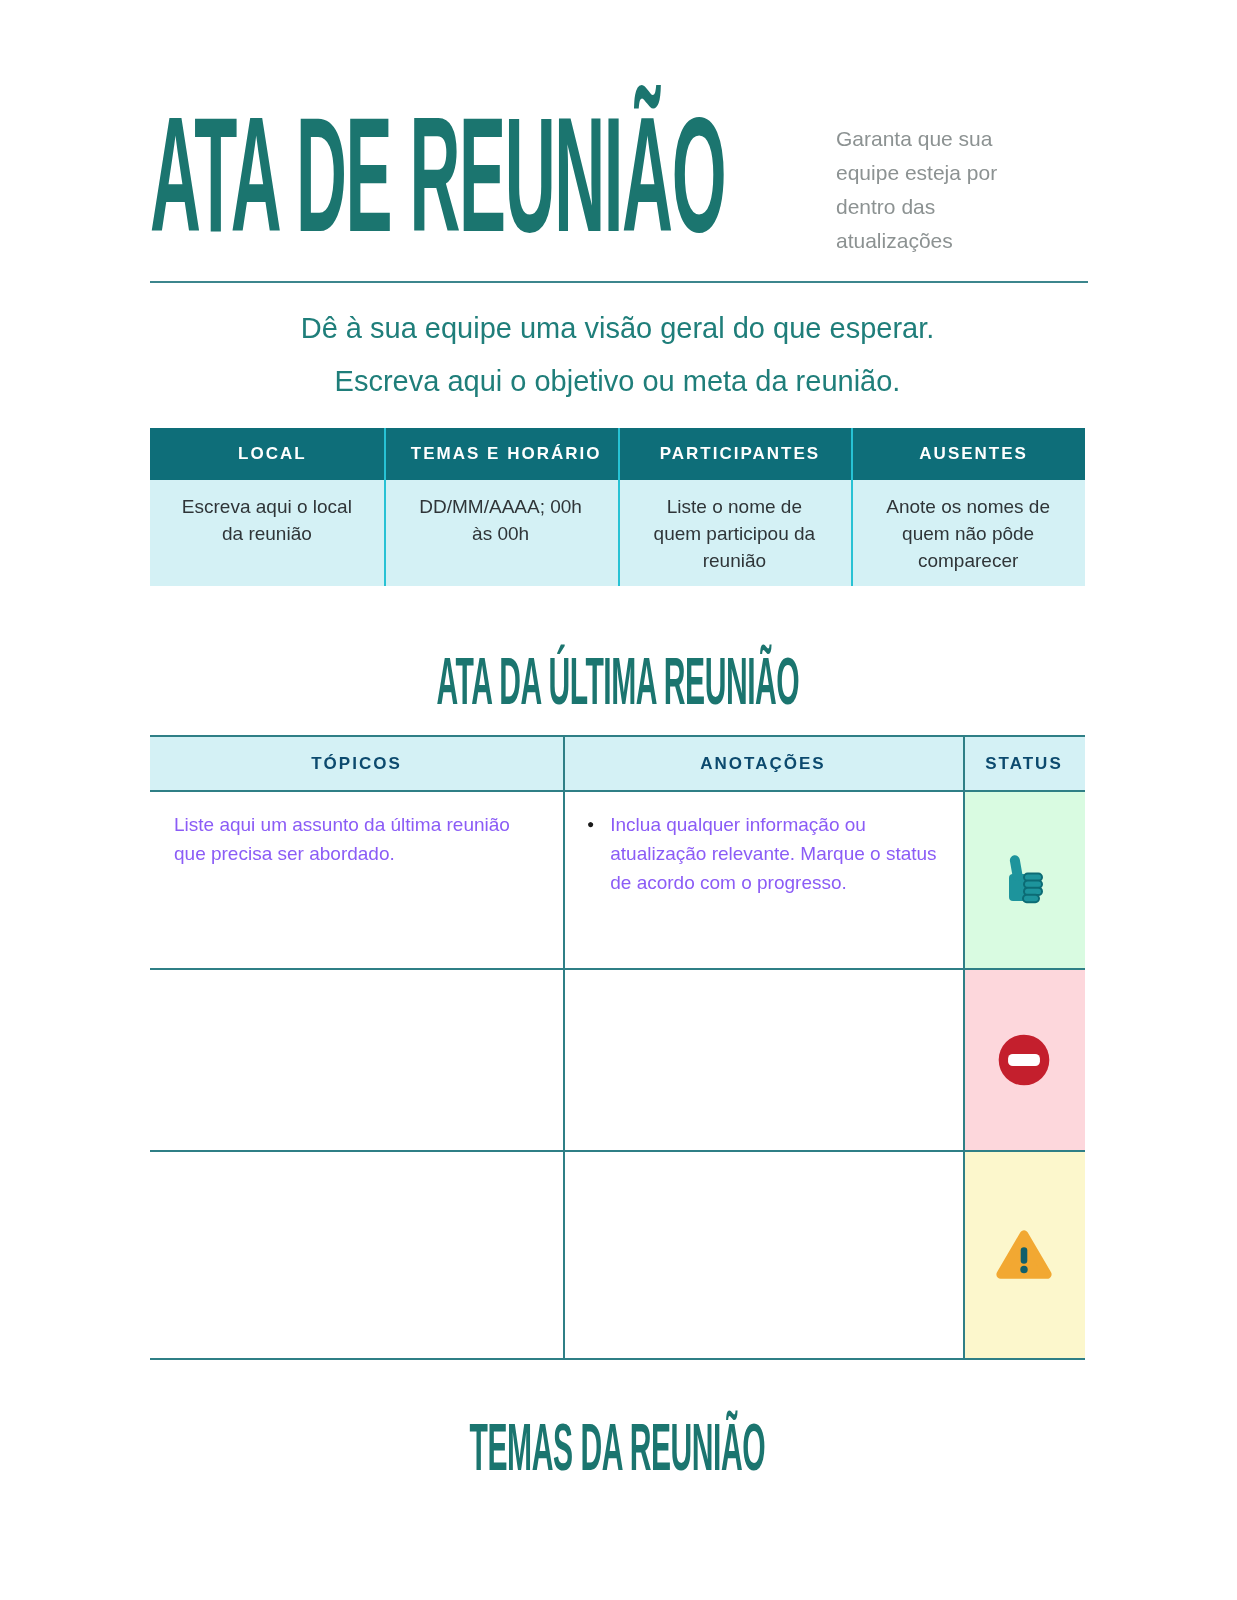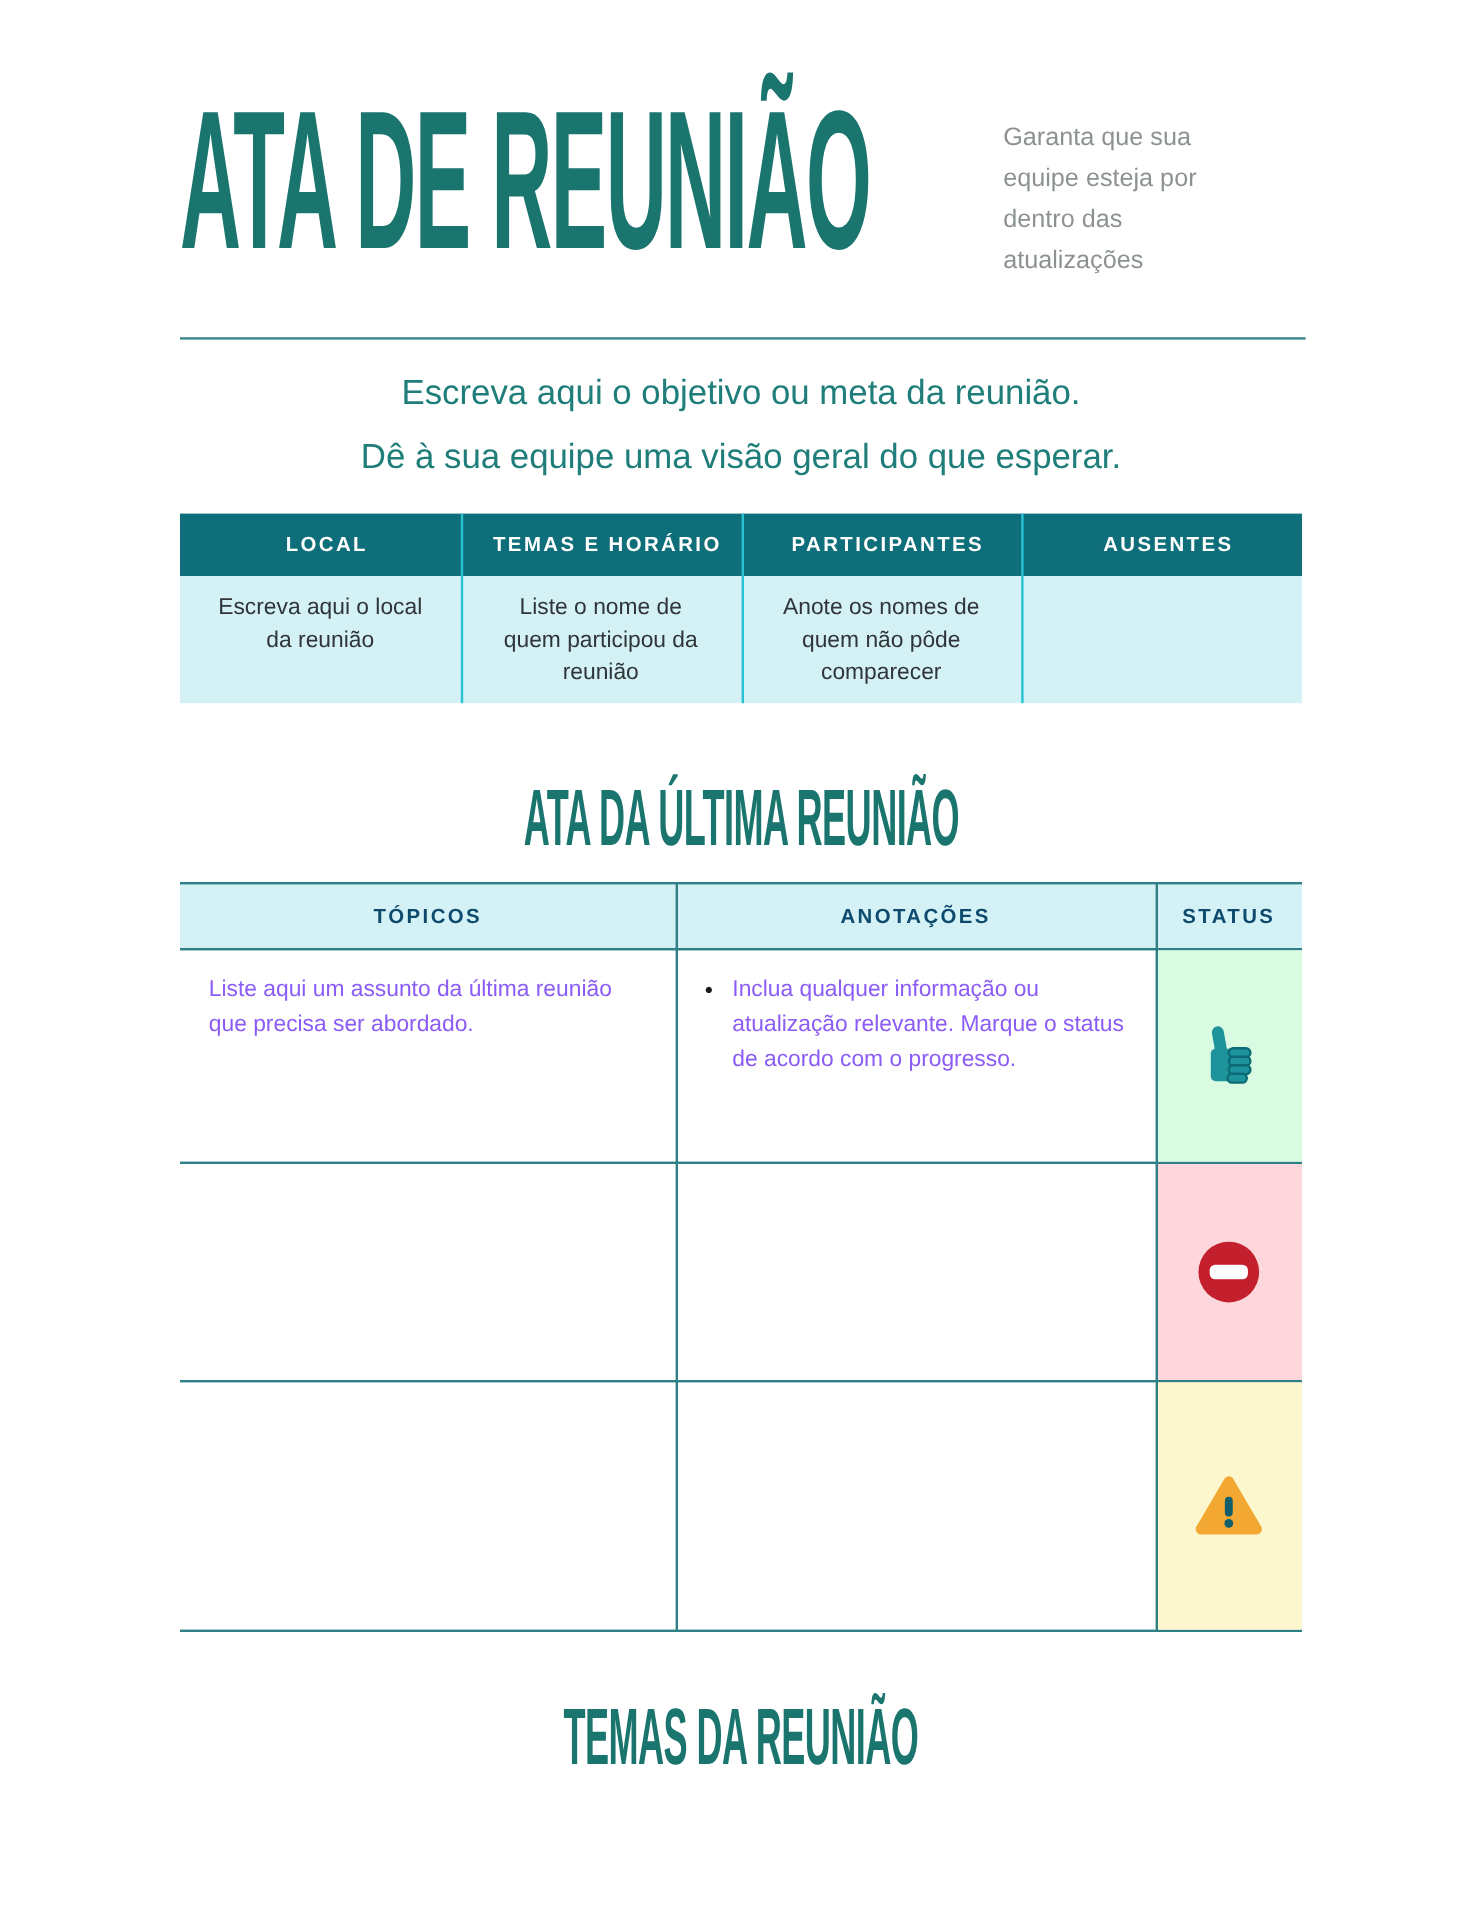--- a/index.html
+++ b/index.html
@@ -6,21 +6,21 @@
   body {
     width:1237px; height:1600px;
     background:#ffffff;
     font-family:"Liberation Sans", sans-serif;
     position:relative;
     overflow:hidden;
   }
   .content { position:absolute; left:150px; width:935px; }
 
   
-  .masthead { top:68px; height:195px; }
+  .masthead { top:92px; height:195px; }
   .big-title {
     margin:0; line-height:1; font-weight:bold; font-size:155px;
     color:#1b756f; white-space:nowrap;
   }
   .big-title .condensed {
     display:inline-block;
     transform:scale(0.455,1.06);
     transform-origin:left top;
     letter-spacing:-3px;
   }
@@ -101,34 +101,35 @@
 <body>
 
 <div class="content masthead" style="position:absolute;">
   <h1 class="big-title"><span class="condensed">ATA DE REUNIÃO</span></h1>
   <p class="tagline">Garanta que sua equipe esteja por dentro das atualizações</p>
 </div>
 
 <div class="rule"></div>
 
 <div class="content objective" style="position:absolute;">
+  <p>Dê à sua equipe uma visão geral do que esperar.</p>
   <p>Escreva aqui o objetivo ou meta da reunião.</p>
-  <p>Dê à sua equipe uma visão geral do que esperar.</p>
 </div>
 
 <div class="content info-table">
   <div class="wrap">
     <div class="info-head">
       <div class="hcell">LOCAL</div>
       <div class="hcell">TEMAS E HORÁRIO</div>
       <div class="hcell">PARTICIPANTES</div>
       <div class="hcell">AUSENTES</div>
     </div>
     <div class="info-body">
       <div class="bcell">Escreva aqui o local da reunião</div>
+      <div class="bcell">DD/MM/AAAA; 00h às 00h</div>
       <div class="bcell">Liste o nome de quem participou da reunião</div>
       <div class="bcell">Anote os nomes de quem não pôde comparecer</div>
     </div>
     <div class="vsep s1"></div>
     <div class="vsep s2"></div>
     <div class="vsep s3"></div>
   </div>
 </div>
 
 <h2 class="section-heading heading-last"><span class="condensed">ATA DA ÚLTIMA REUNIÃO</span></h2>

